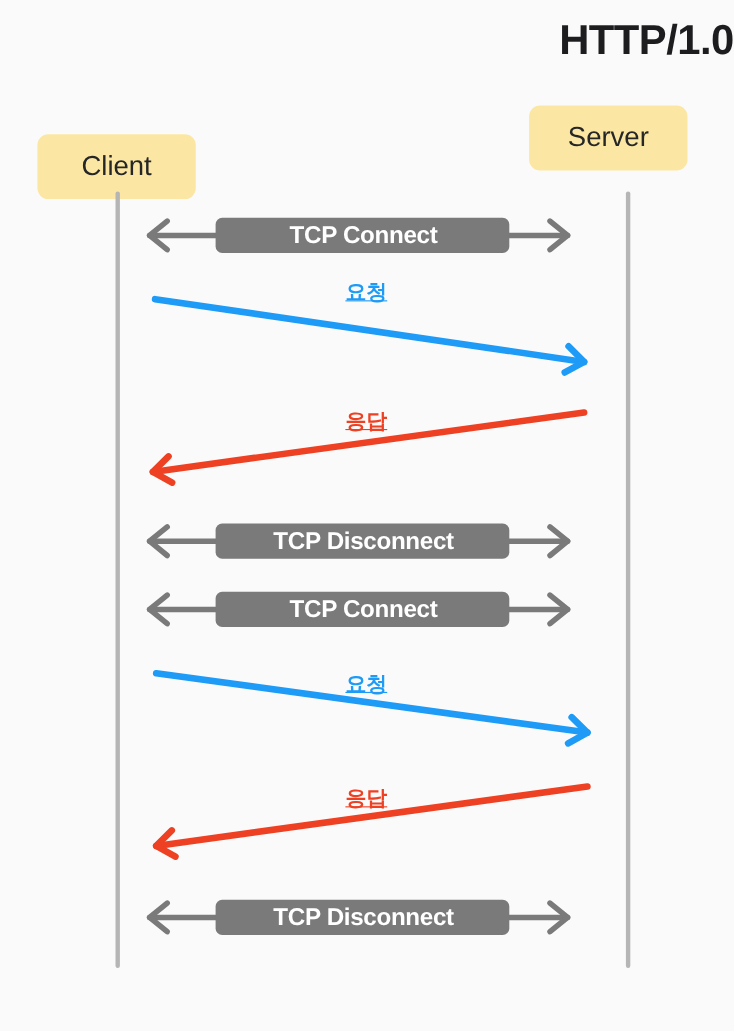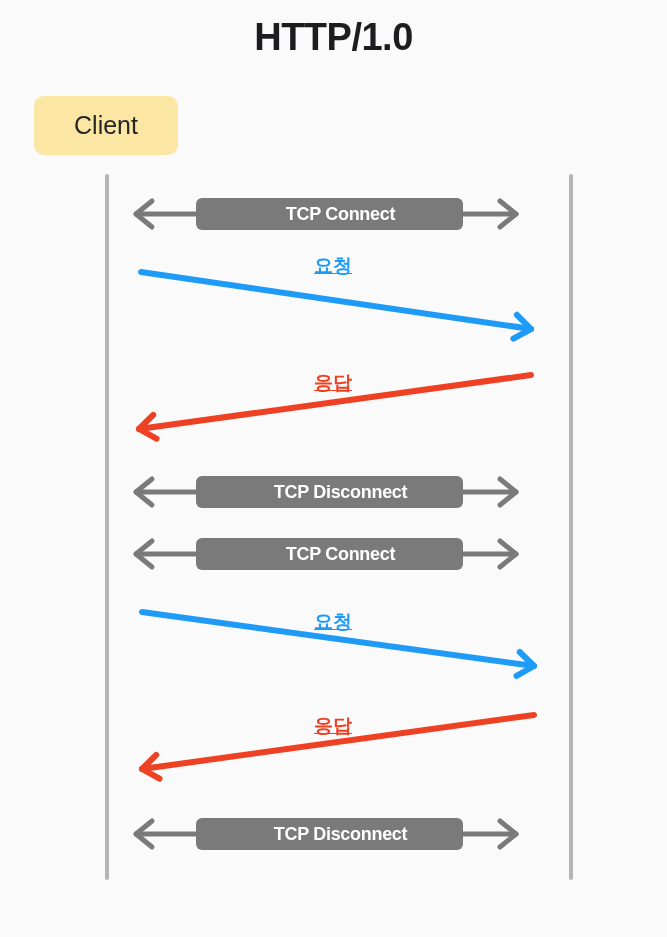--- a/index.html
+++ b/index.html
@@ -16,60 +16,63 @@
   html,body{margin:0;padding:0;background:var(--background);}
   .stage{
     position:relative;
     width:667px;height:937px;
     background:var(--background);
     font-family:"Liberation Sans","DejaVu Sans",sans-serif;
     overflow:hidden;
   }
   .title{
     position:absolute;top:16px;left:0;width:100%;
-    text-align:center;
+    text-align:right;
     font-size:38px;font-weight:bold;letter-spacing:-0.5px;
     color:var(--title-text);
   }
   .actor{
     position:absolute;top:96px;width:144px;height:59px;
     background:var(--actor-bg);border-radius:10px;
     display:flex;align-items:center;justify-content:center;
     font-size:25px;font-weight:500;color:var(--actor-text);
   }
-  .actor.client{left:34px;}
+  .actor.client{left:34px;margin-top:26px;}
   .actor.server{left:481px;}
   svg.layer{position:absolute;left:0;top:0;}
   .lifeline{stroke:var(--lifeline);stroke-width:4;stroke-linecap:round;}
   .tcp-stroke{stroke:var(--gray);stroke-width:5;stroke-linecap:round;stroke-linejoin:round;fill:none;}
   .tcp-rect{fill:var(--gray);}
   .req-stroke{stroke:var(--blue);stroke-width:6;stroke-linecap:round;stroke-linejoin:round;fill:none;}
   .res-stroke{stroke:var(--red);stroke-width:6;stroke-linecap:round;stroke-linejoin:round;fill:none;}
   .tcp-label{
-    position:absolute;left:207px;width:267px;height:32px;
+    position:absolute;left:197px;width:267px;height:32px;
     display:flex;align-items:center;justify-content:center;
-    color:var(--tcp-text);font-size:18px;font-weight:bold;letter-spacing:-0.3px;
+    color:var(--tcp-text);font-size:22px;font-weight:bold;letter-spacing:-0.3px;
   }
   .msg-label{
     position:absolute;left:233px;width:200px;height:26px;
     display:flex;align-items:center;justify-content:center;
     font-size:19px;font-weight:bold;text-decoration:underline;
   }
   .msg-label.req{color:var(--blue);}
   .msg-label.res{color:var(--red);}
 </style>
 </head>
 <body>
 
 <div class="stage">
 
   <div class="title">HTTP/1.0</div>
 
   <div class="actor client">
     <span>Client</span>
+  </div>
+  <div class="actor server">
+    <span>Server</span>
   </div>
 
   <svg class="layer" width="667" height="937" viewBox="0 0 667 937">
 
     <line class="lifeline" x1="107" y1="176" x2="107" y2="878"></line>
     <line class="lifeline" x1="571" y1="176" x2="571" y2="878"></line>
 
     <g>
       <line class="tcp-stroke" x1="136" y1="214" x2="516" y2="214"></line>
       <path class="tcp-stroke" d="M 152 201 L 136 214 L 152 227"></path>

